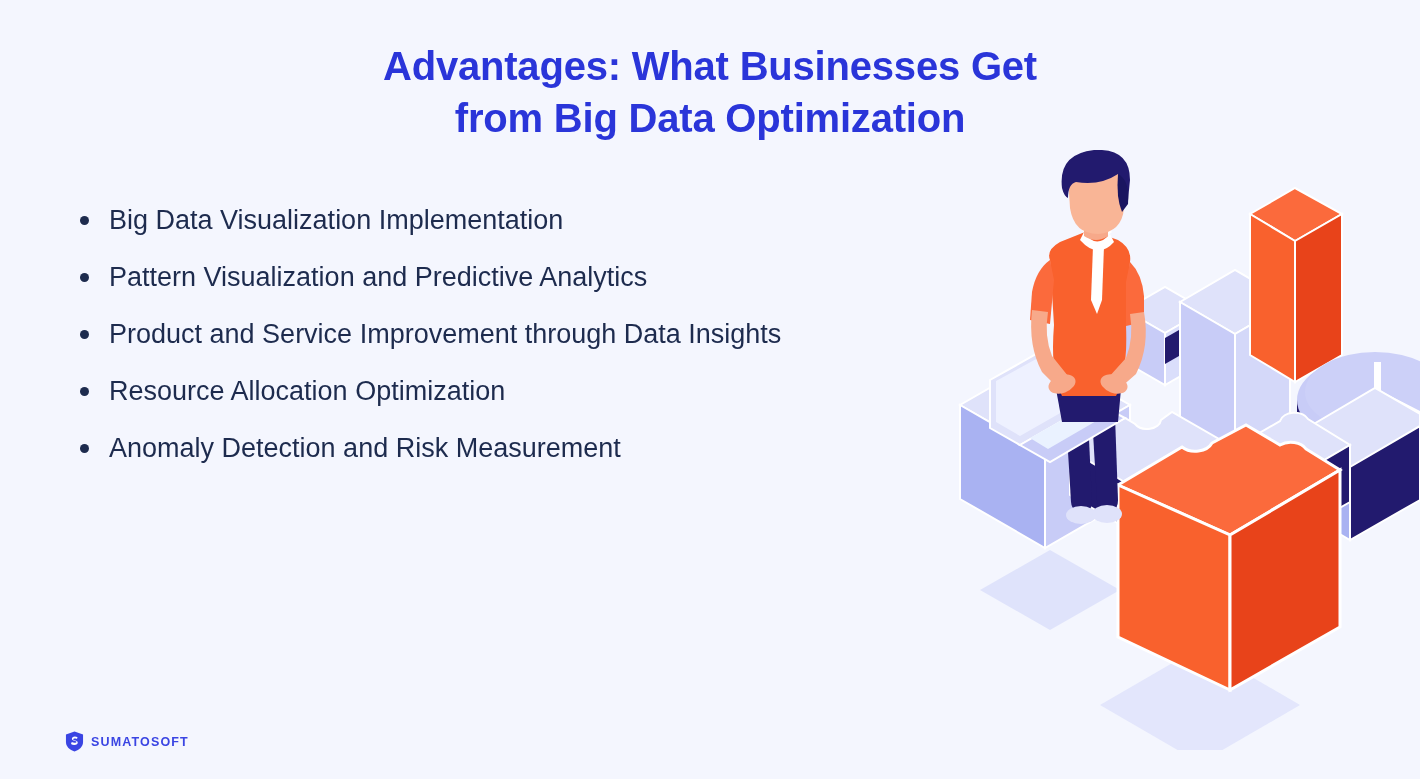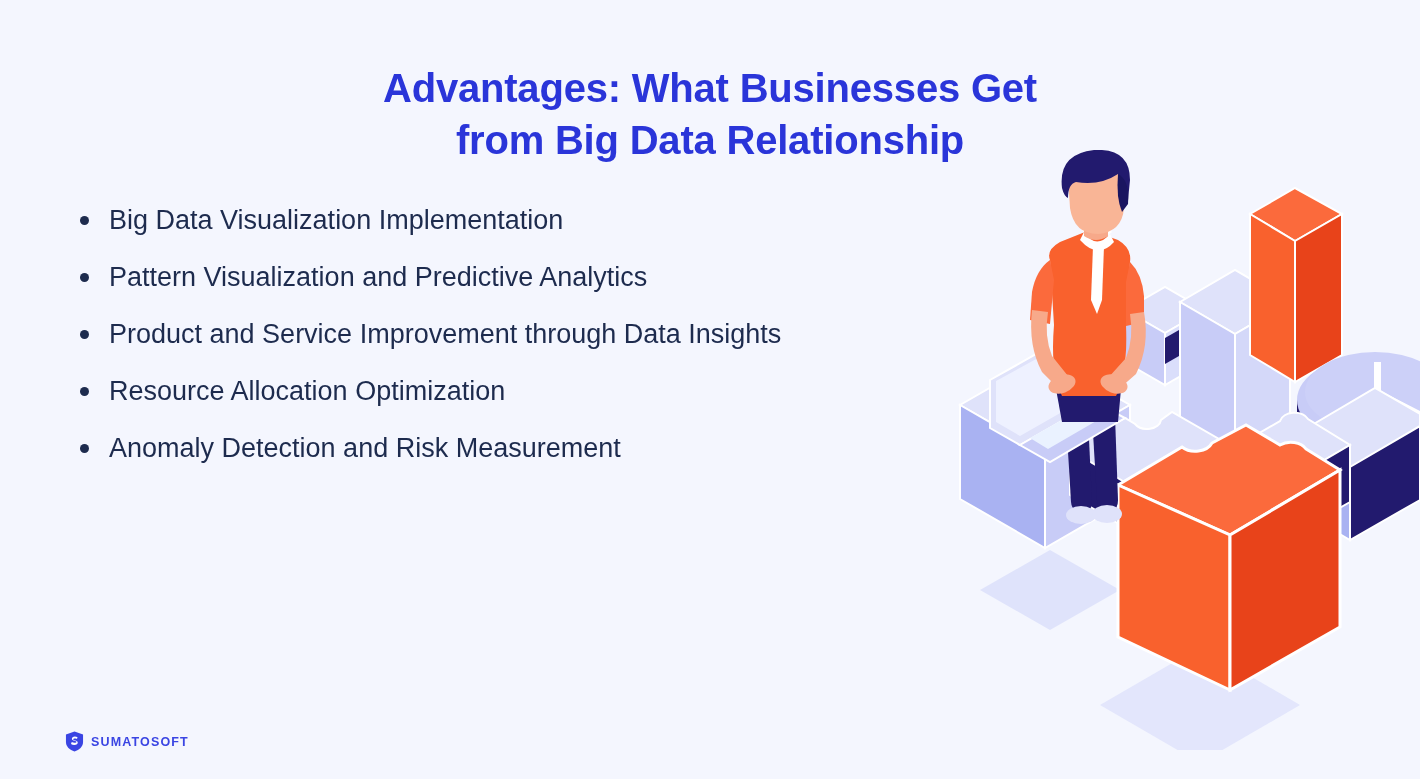--- a/index.html
+++ b/index.html
@@ -11,21 +11,21 @@
   }
   #slide{
     position:relative;
     width:1420px; height:779px;
     background:#f4f6fe;
   }
 
   
   #title{
     position:absolute;
-    left:0; top:62px;
+    left:0; top:40px;
     width:1420px;
     text-align:center;
     color:#2a35d9;
     font-size:40px;
     font-weight:bold;
     line-height:52px;
     letter-spacing:-0.2px;
   }
   #title .tline{ display:block; }
 
@@ -76,21 +76,21 @@
   }
   #illo svg{ display:block; width:470px; height:600px; }
 </style>
 </head>
 <body>
 
 <div id="slide">
 
   <h1 id="title">
     <span class="tline">Advantages: What Businesses Get</span>
-    <span class="tline">from Big Data Relationship</span>
+    <span class="tline">from Big Data Optimization</span>
   </h1>
 
   <ul id="bullets">
     <li>
       <span class="dot"></span>
       <span>Big Data Visualization Implementation</span>
     </li>
     <li>
       <span class="dot"></span>
       <span>Pattern Visualization and Predictive Analytics</span>

